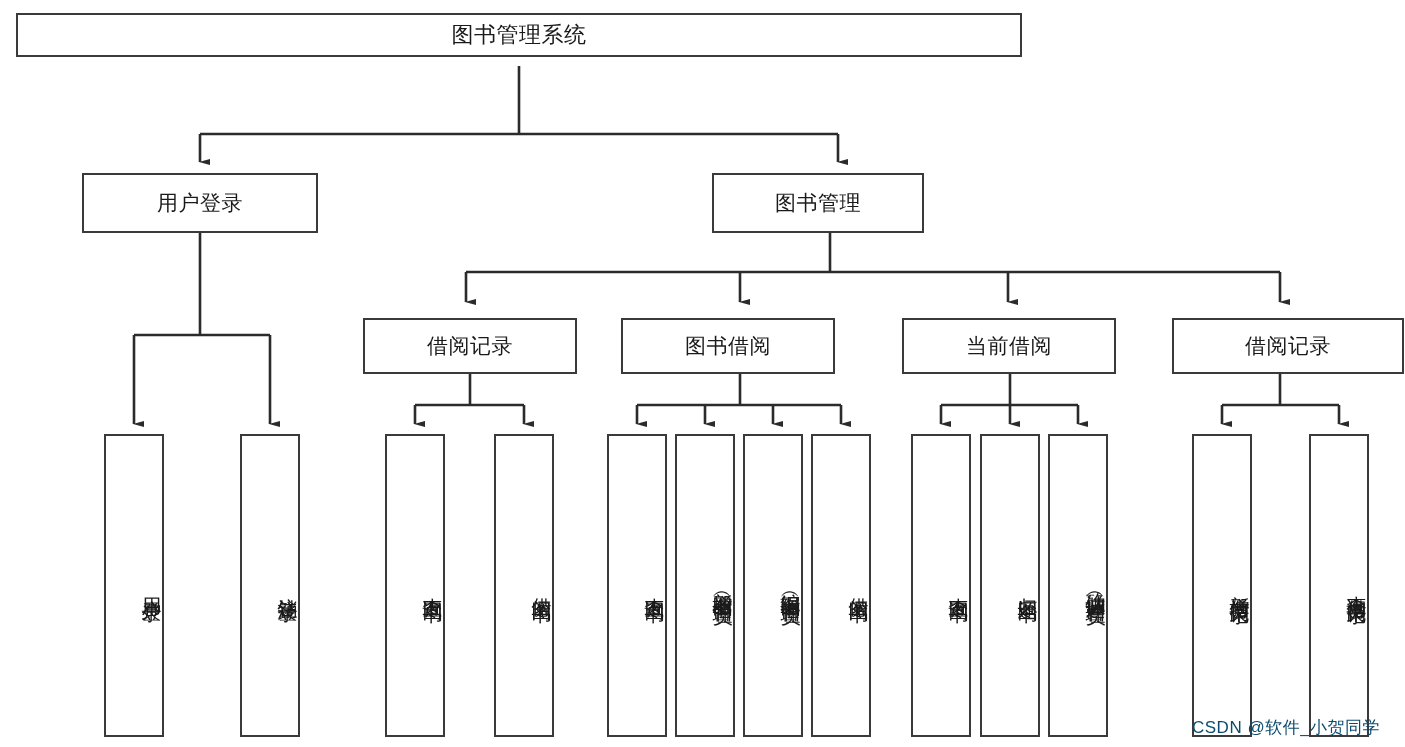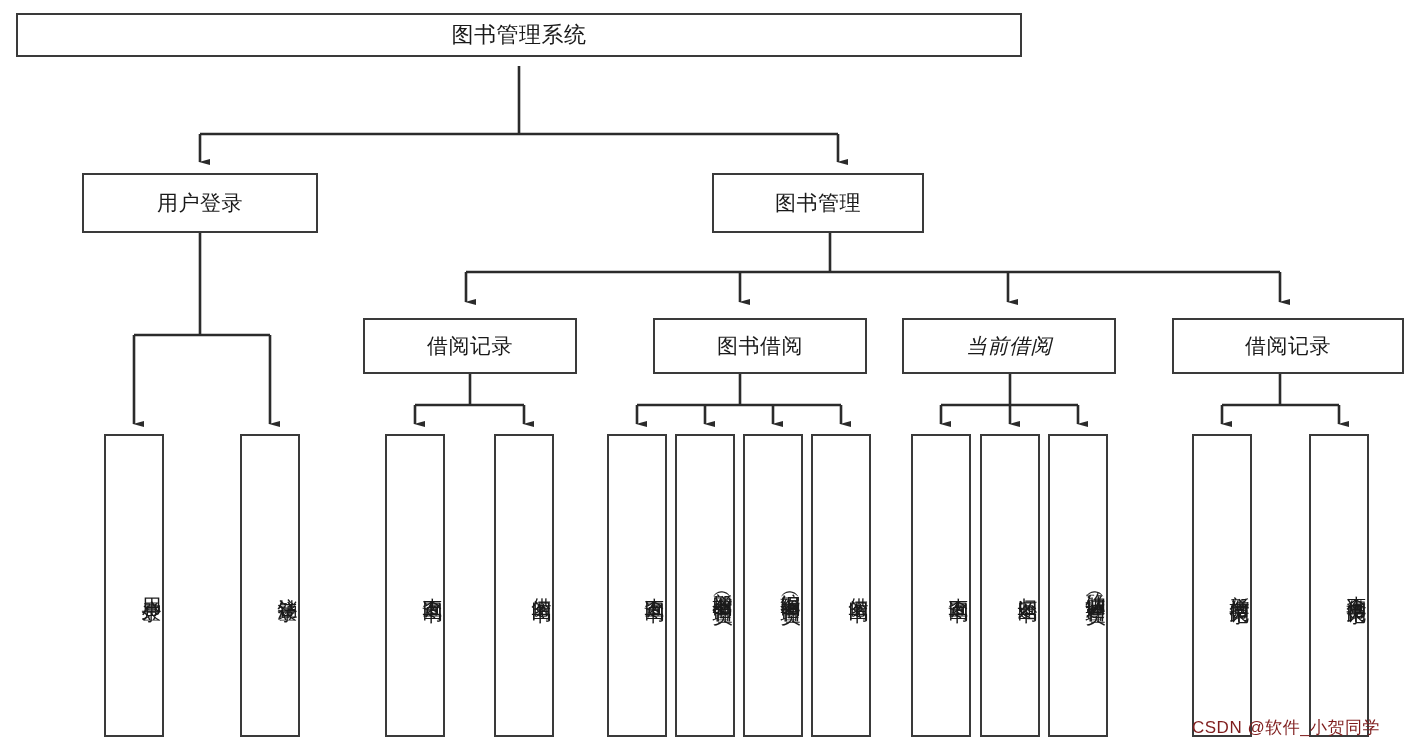--- a/index.html
+++ b/index.html
@@ -53,21 +53,21 @@
   }
   .node.v .vtext {
     writing-mode: vertical-rl;
     text-orientation: upright;
     white-space: normal;
     display: block;
   }
   .watermark {
     position: absolute;
     font-size: 17px;
-    color: #7f1d1d;
+    color: #0c4a6e;
     white-space: nowrap;
     letter-spacing: 0.5px;
   }
 </style>
 </head>
 <body>
 
 <div id="canvas">
 
   <svg id="wires" viewBox="0 0 1405 747">
@@ -127,24 +127,24 @@
   <div class="node h" style="left:82px; top:173px; width:236px; height:60px;">
     <span>用户登录</span>
   </div>
   <div class="node h" style="left:712px; top:173px; width:212px; height:60px;">
     <span>图书管理</span>
   </div>
 
   <div class="node h" style="left:363px; top:318px; width:214px; height:56px;">
     <span>借阅记录</span>
   </div>
-  <div class="node h" style="left:653px; top:318px; width:214px; height:56px;">
+  <div class="node h" style="left:621px; top:318px; width:214px; height:56px;">
     <span>图书借阅</span>
   </div>
-  <div class="node h" style="left:902px; top:318px; width:214px; height:56px;font-style:italic;">
+  <div class="node h" style="left:902px; top:318px; width:214px; height:56px;">
     <span>当前借阅</span>
   </div>
   <div class="node h" style="left:1172px; top:318px; width:232px; height:56px;">
     <span>借阅记录</span>
   </div>
 
   <div class="node v" style="left:104px; top:434px; width:60px; height:303px;">
     <span class="vtext">用户登录</span>
   </div>
   <div class="node v" style="left:240px; top:434px; width:60px; height:303px;">

